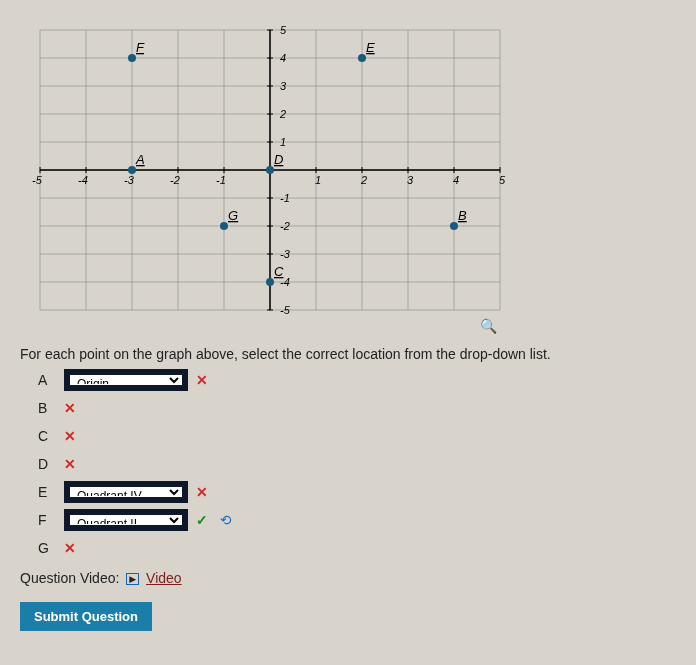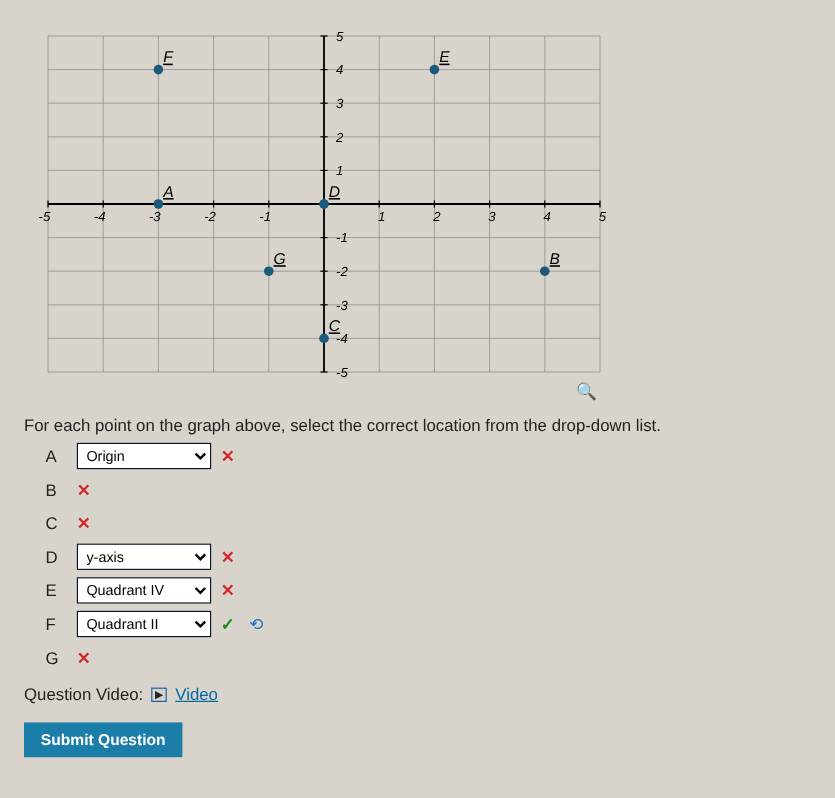--- a/index.html
+++ b/index.html
@@ -23,36 +23,36 @@
     .instruction { margin: 16px 0 6px 0; font-size: 14px; }
     .answer-row {
       display: flex;
       align-items: center;
       gap: 8px;
       margin: 4px 0 4px 18px;
       height: 24px;
     }
     .answer-label { width: 18px; font-size: 14px; }
     .answer-select {
-      width: 112px;
+      width: 124px;
       height: 22px;
       font-size: 12px;
-      border: 1px solid #0f172a;
+      border: 6px solid #0f172a;
       background: #fff;
       padding: 1px 3px;
     }
     .mark-wrong { color: #d02828; font-weight: bold; font-size: 14px; }
     .mark-correct { color: #1a8a1a; font-weight: bold; font-size: 14px; }
     .retry-icon {
       color: #1a70c0;
       font-size: 14px;
       margin-left: 4px;
     }
     .help-row { margin: 10px 0 10px 0; font-size: 14px; }
-    .video-link { color: #0369a1; text-decoration: underline; cursor: pointer; }
+    .video-link { color: #7f1d1d; text-decoration: underline; cursor: pointer; }
     .video-icon {
       display: inline-block;
       border: 1px solid #1a5fb4;
       padding: 0 2px;
       font-size: 9px;
       margin: 0 3px;
       vertical-align: middle;
     }
     .submit-btn {
       background: #1a7ea8;
@@ -180,21 +180,20 @@
     <div class="answer-row">
       <span class="answer-label">B</span>
       <span class="mark-wrong">✕</span>
     </div>
     <div class="answer-row">
       <span class="answer-label">C</span>
       <span class="mark-wrong">✕</span>
     </div>
     <div class="answer-row">
       <span class="answer-label">D</span>
-      <select class="answer-select"><option>y-axis</option></select>
       <span class="mark-wrong">✕</span>
     </div>
     <div class="answer-row">
       <span class="answer-label">E</span>
       <select class="answer-select"><option>Quadrant IV</option></select>
       <span class="mark-wrong">✕</span>
     </div>
     <div class="answer-row">
       <span class="answer-label">F</span>
       <select class="answer-select"><option>Quadrant II</option></select>

